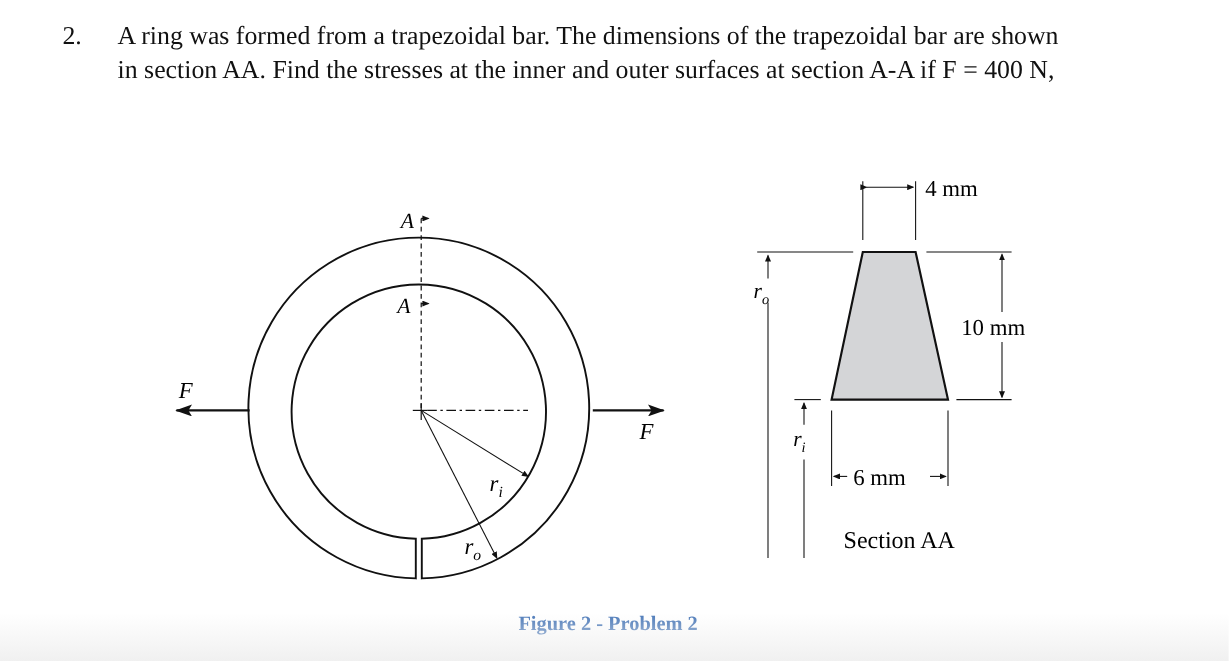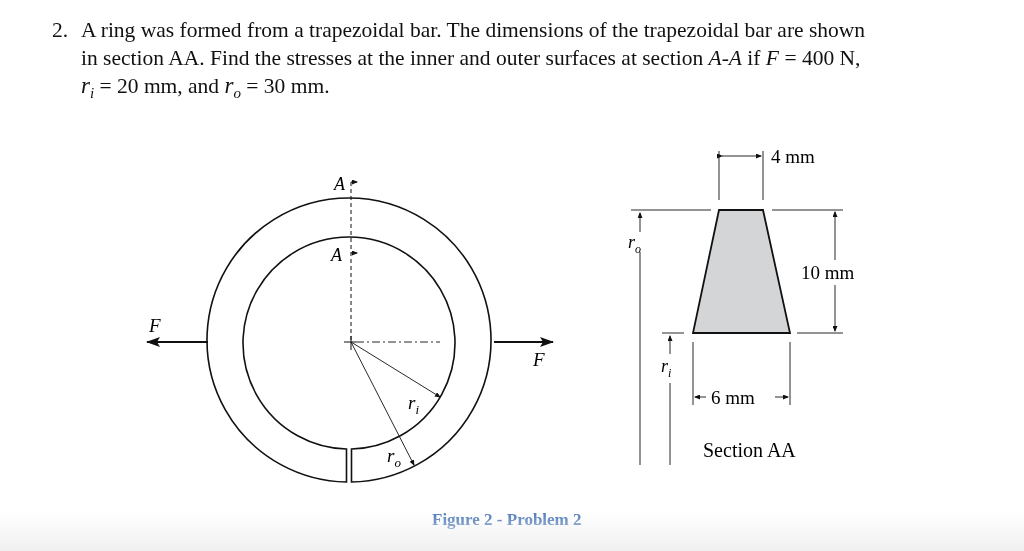--- a/index.html
+++ b/index.html
@@ -12,42 +12,41 @@
   .bottom-shade {
     position: absolute; left: 0; right: 0; bottom: 0; height: 40px;
     background: linear-gradient(to bottom, rgba(255,255,255,0) 0%, #f0f0f0 100%);
     pointer-events: none;
   }
   .problem {
     position: absolute; left: 52px; top: 16px; width: 920px;
     font-size: 21.5px; line-height: 28px;
   }
   .problem .num { position: absolute; left: 0; top: 0; }
-  .problem .body { margin-left: 29px; }
+  .problem .body { margin-left: 46px; }
   .problem .line { white-space: nowrap; display: block; }
-  .it { font-style: italic; }
+  .it { }
   sub.s { font-size: 15px; font-style: italic; vertical-align: -5px; line-height: 0; }
   .eq { font-size: 23px; }
   svg.fig { position: absolute; left: 0; top: 0; }
   svg text { font-family: "Liberation Serif", "DejaVu Serif", serif; }
   .caption {
     position: absolute; left: 432px; top: 510px;
     font-family: "Liberation Serif", "DejaVu Serif", serif;
     font-weight: bold; font-size: 17px; color: #4a78b8;
   }
 </style>
 </head>
 <body>
 
 <div class="problem">
   <span class="num">2.</span>
   <div class="body">
     <span class="line">A ring was formed from a trapezoidal bar. The dimensions of the trapezoidal bar are shown</span>
     <span class="line"><span>in section AA. Find the stresses at the inner and outer surfaces at section </span><span class="it">A-A</span><span> if </span><span class="it">F</span><span> = 400 N,</span></span>
-    <span class="line"><span class="it eq">r</span><sub class="s">i</sub><span> = 20  mm, and </span><span class="it eq">r</span><sub class="s">o</sub><span> = 30 mm.</span></span>
   </div>
 </div>
 
 <svg class="fig" width="1024" height="551" viewBox="0 0 1024 551">
   <defs>
     <marker id="ah" markerWidth="8" markerHeight="6" refX="7" refY="3" orient="auto" markerUnits="userSpaceOnUse">
       <path d="M0,0 L8,3 L0,6 Z" fill="#111"></path>
     </marker>
     <marker id="ahs" markerWidth="6" markerHeight="5" refX="5" refY="2.5" orient="auto" markerUnits="userSpaceOnUse">
       <path d="M0,0 L6,2.5 L0,5 Z" fill="#111"></path>

